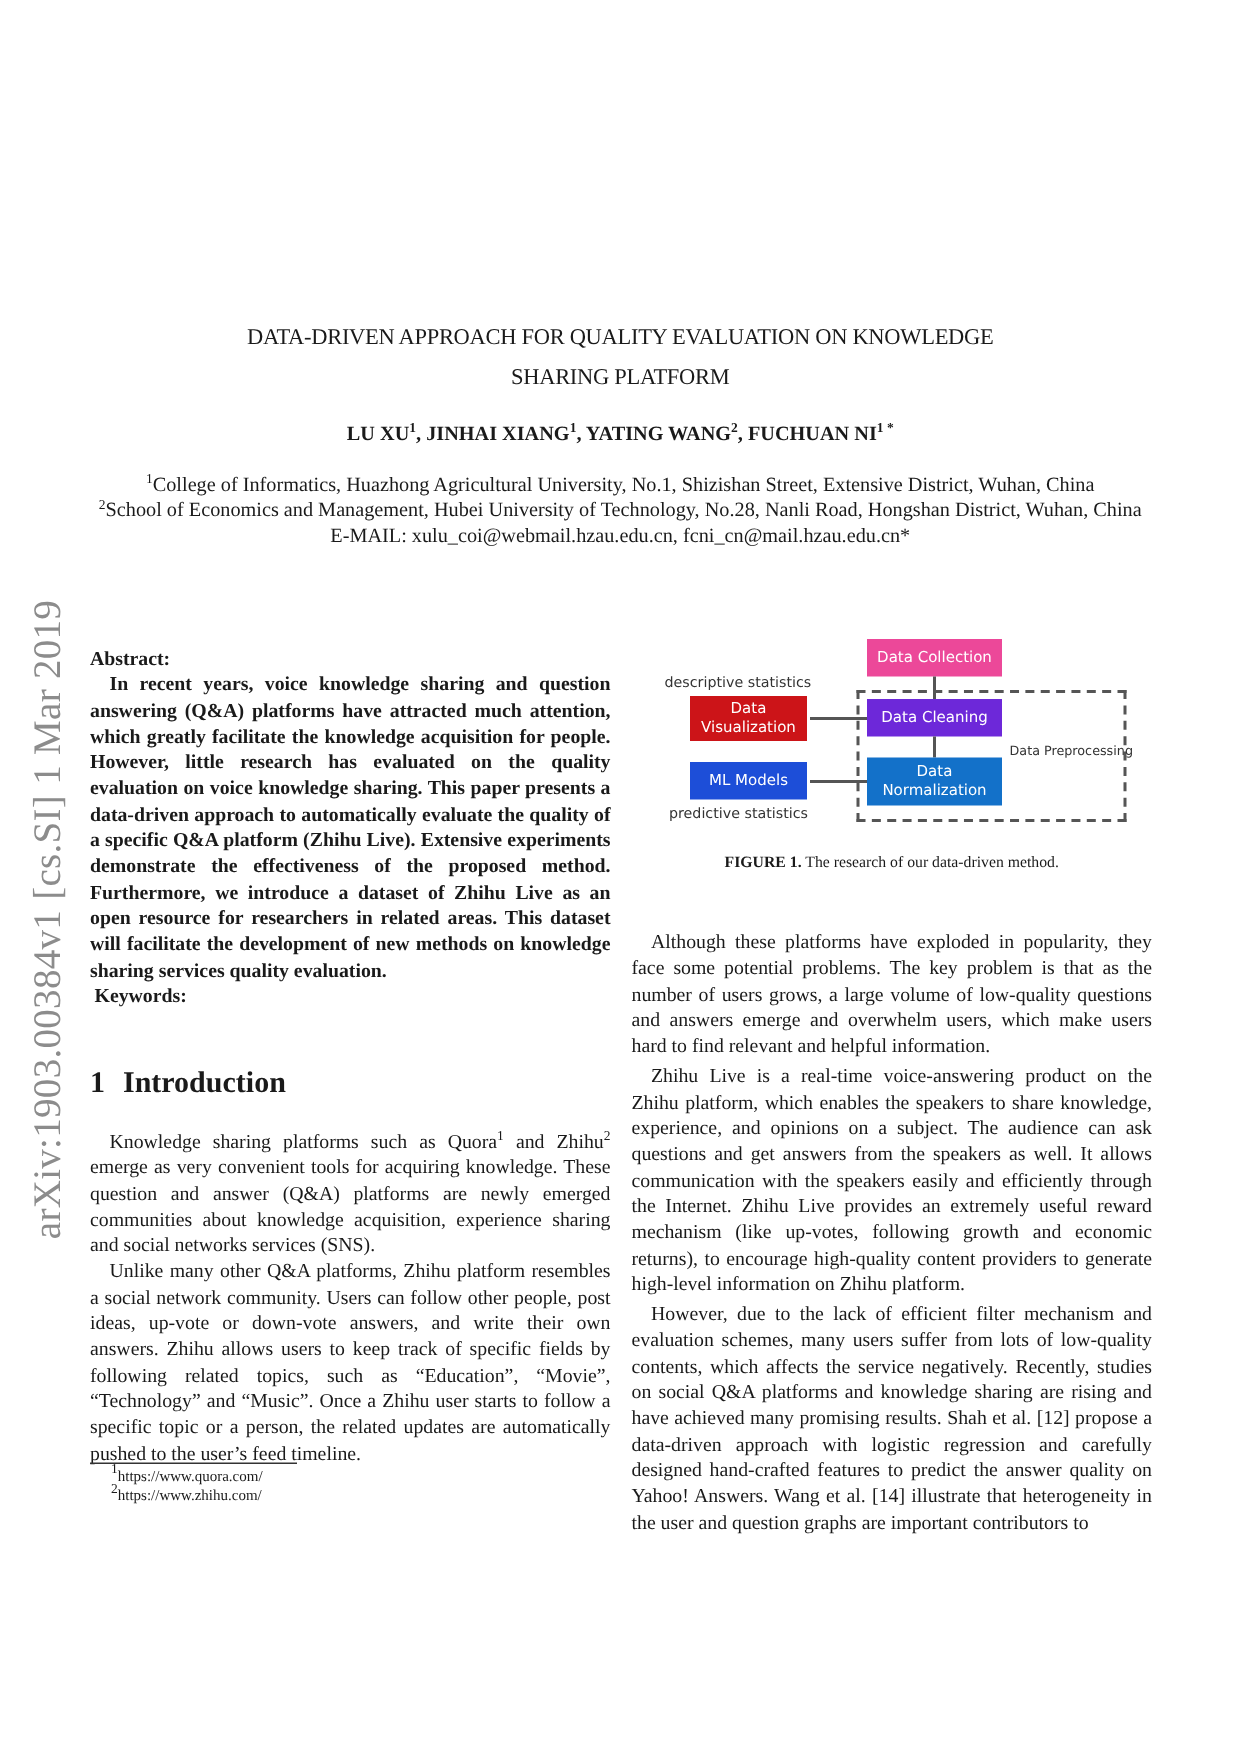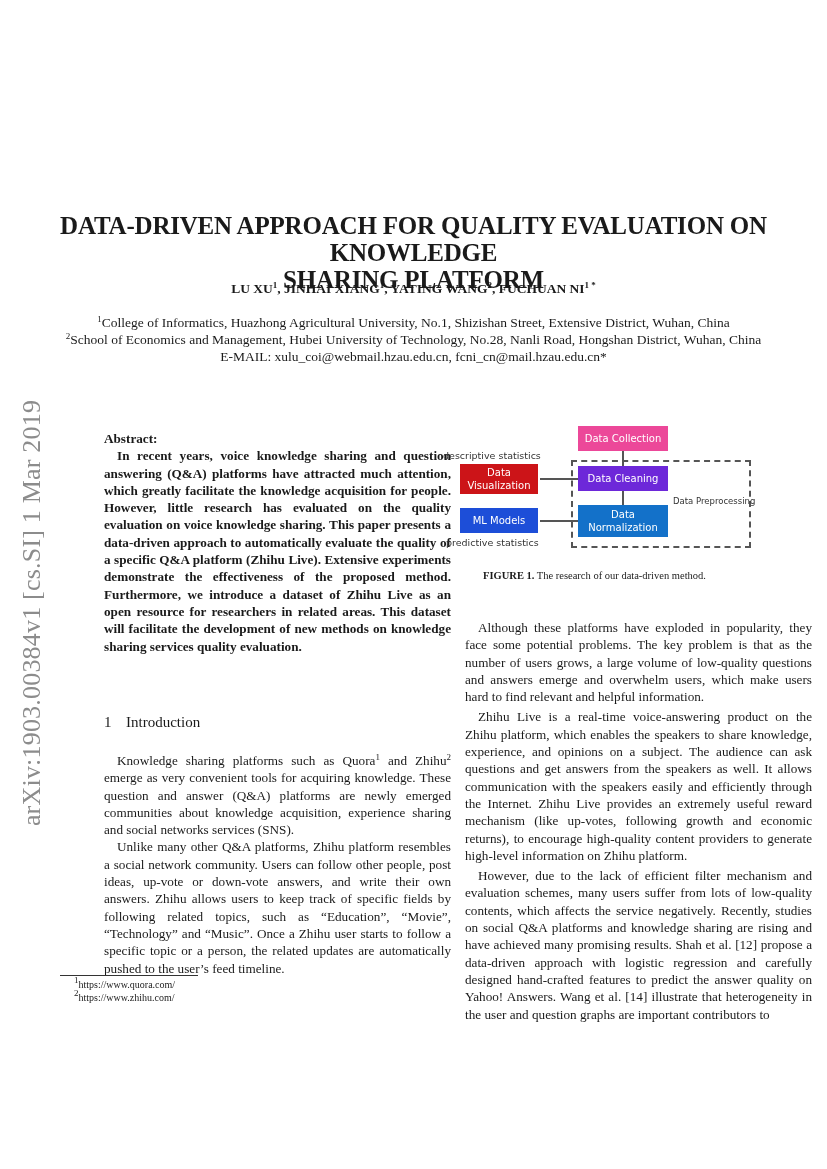--- a/index.html
+++ b/index.html
@@ -12,39 +12,39 @@
       width: 40px; height: 470px;
       display: flex; align-items: center; justify-content: center;
     }
     .arxiv-stamp span {
       display: block; white-space: nowrap; transform: rotate(-90deg);
       font-size: 26px; color: #8c8c8c; letter-spacing: 0.2px;
       font-family: "Liberation Serif", serif;
     }
     .title {
       position: absolute; left: 40px; width: 747px; top: 212px;
-      text-align: center; font-weight: bold; font-size: 25px; line-height: 27px;
+      text-align: center; font-weight: normal; font-size: 15px; line-height: 27px;
       letter-spacing: -0.2px;
     }
     .authors {
       position: absolute; left: 40px; width: 747px; top: 281px;
       text-align: center; font-weight: bold; font-size: 13.5px;
     }
     .affil {
       position: absolute; left: 40px; width: 747px;
       text-align: center; font-size: 13.5px; line-height: 18px;
     }
     sup { font-size: 9px; vertical-align: 5px; line-height: 0; }
-    .col { position: absolute; font-size: 13.2px; line-height: 17.3px; text-align: justify; margin-left: 44px; }
+    .col { position: absolute; font-size: 13.2px; line-height: 17.3px; text-align: justify; }
     .col-left { left: 60px; width: 347px; }
     .col-right { left: 421px; width: 347px; }
     .bold { font-weight: bold; }
     .indent { text-indent: 13px; }
     p { margin: 0; }
-    .section-head { font-weight: normal; font-size: 15px; }
+    .section-head { font-weight: bold; font-size: 20px; }
     .section-head .num { display: inline-block; width: 22px; }
     .footnote-rule { position: absolute; left: 60px; top: 975px; width: 138px; border-top: 1px solid #333; }
     .footnote { position: absolute; left: 74px; font-size: 10px; font-family: "Liberation Serif", serif; }
     .figure { position: absolute; left: 440px; top: 424px; width: 340px; height: 130px;
       font-family: "DejaVu Sans", sans-serif; }
     .fbox { position: absolute; color: #fff; font-size: 10px; text-align: center;
       display: flex; align-items: center; justify-content: center; line-height: 13px; }
     .flabel { position: absolute; font-size: 9.5px; color: #333; white-space: nowrap; }
     .dashed { position: absolute; border: 2px dashed #555; }
     .arrow-v { position: absolute; width: 2px; background: #555; }
@@ -74,20 +74,21 @@
   <sup>1</sup><span>College of Informatics, Huazhong Agricultural University, No.1, Shizishan Street, Extensive District, Wuhan, China</span>
 </div>
 <div class="affil" style="top:331px;">
   <sup>2</sup><span>School of Economics and Management, Hubei University of Technology, No.28, Nanli Road, Hongshan District, Wuhan, China</span>
 </div>
 <div class="affil" style="top:348px;">E-MAIL: xulu_coi@webmail.hzau.edu.cn, fcni_cn@mail.hzau.edu.cn*</div>
 
 <div class="col col-left bold" style="top:430px;">
   <div>Abstract:</div>
   <p class="indent">In recent years, voice knowledge sharing and question answering (Q&amp;A) platforms have attracted much attention, which greatly facilitate the knowledge acquisition for people. However, little research has evaluated on the quality evaluation on voice knowledge sharing. This paper presents a data-driven approach to automatically evaluate the quality of a specific Q&amp;A platform (Zhihu Live). Extensive experiments demonstrate the effectiveness of the proposed method. Furthermore, we introduce a dataset of Zhihu Live as an open resource for researchers in related areas. This dataset will facilitate the development of new methods on knowledge sharing services quality evaluation.</p>
+  <div style="padding-left:3px;">Keywords:</div>
 </div>
 
 <div class="col col-left section-head" style="top:714px;">
   <span class="num">1</span><span>Introduction</span>
 </div>
 
 <div class="col col-left" style="top:752px;">
   <p class="indent"><span>Knowledge sharing platforms such as Quora</span><sup>1</sup><span> and Zhihu</span><sup>2</sup><span> emerge as very convenient tools for acquiring knowledge. These question and answer (Q&amp;A) platforms are newly emerged communities about knowledge acquisition, experience sharing and social networks services (SNS).</span></p>
   <p class="indent">Unlike many other Q&amp;A platforms, Zhihu platform resembles a social network community. Users can follow other people, post ideas, up-vote or down-vote answers, and write their own answers. Zhihu allows users to keep track of specific fields by following related topics, such as “Education”, “Movie”, “Technology” and “Music”. Once a Zhihu user starts to follow a specific topic or a person, the related updates are automatically pushed to the user’s feed timeline.</p>
 </div>

